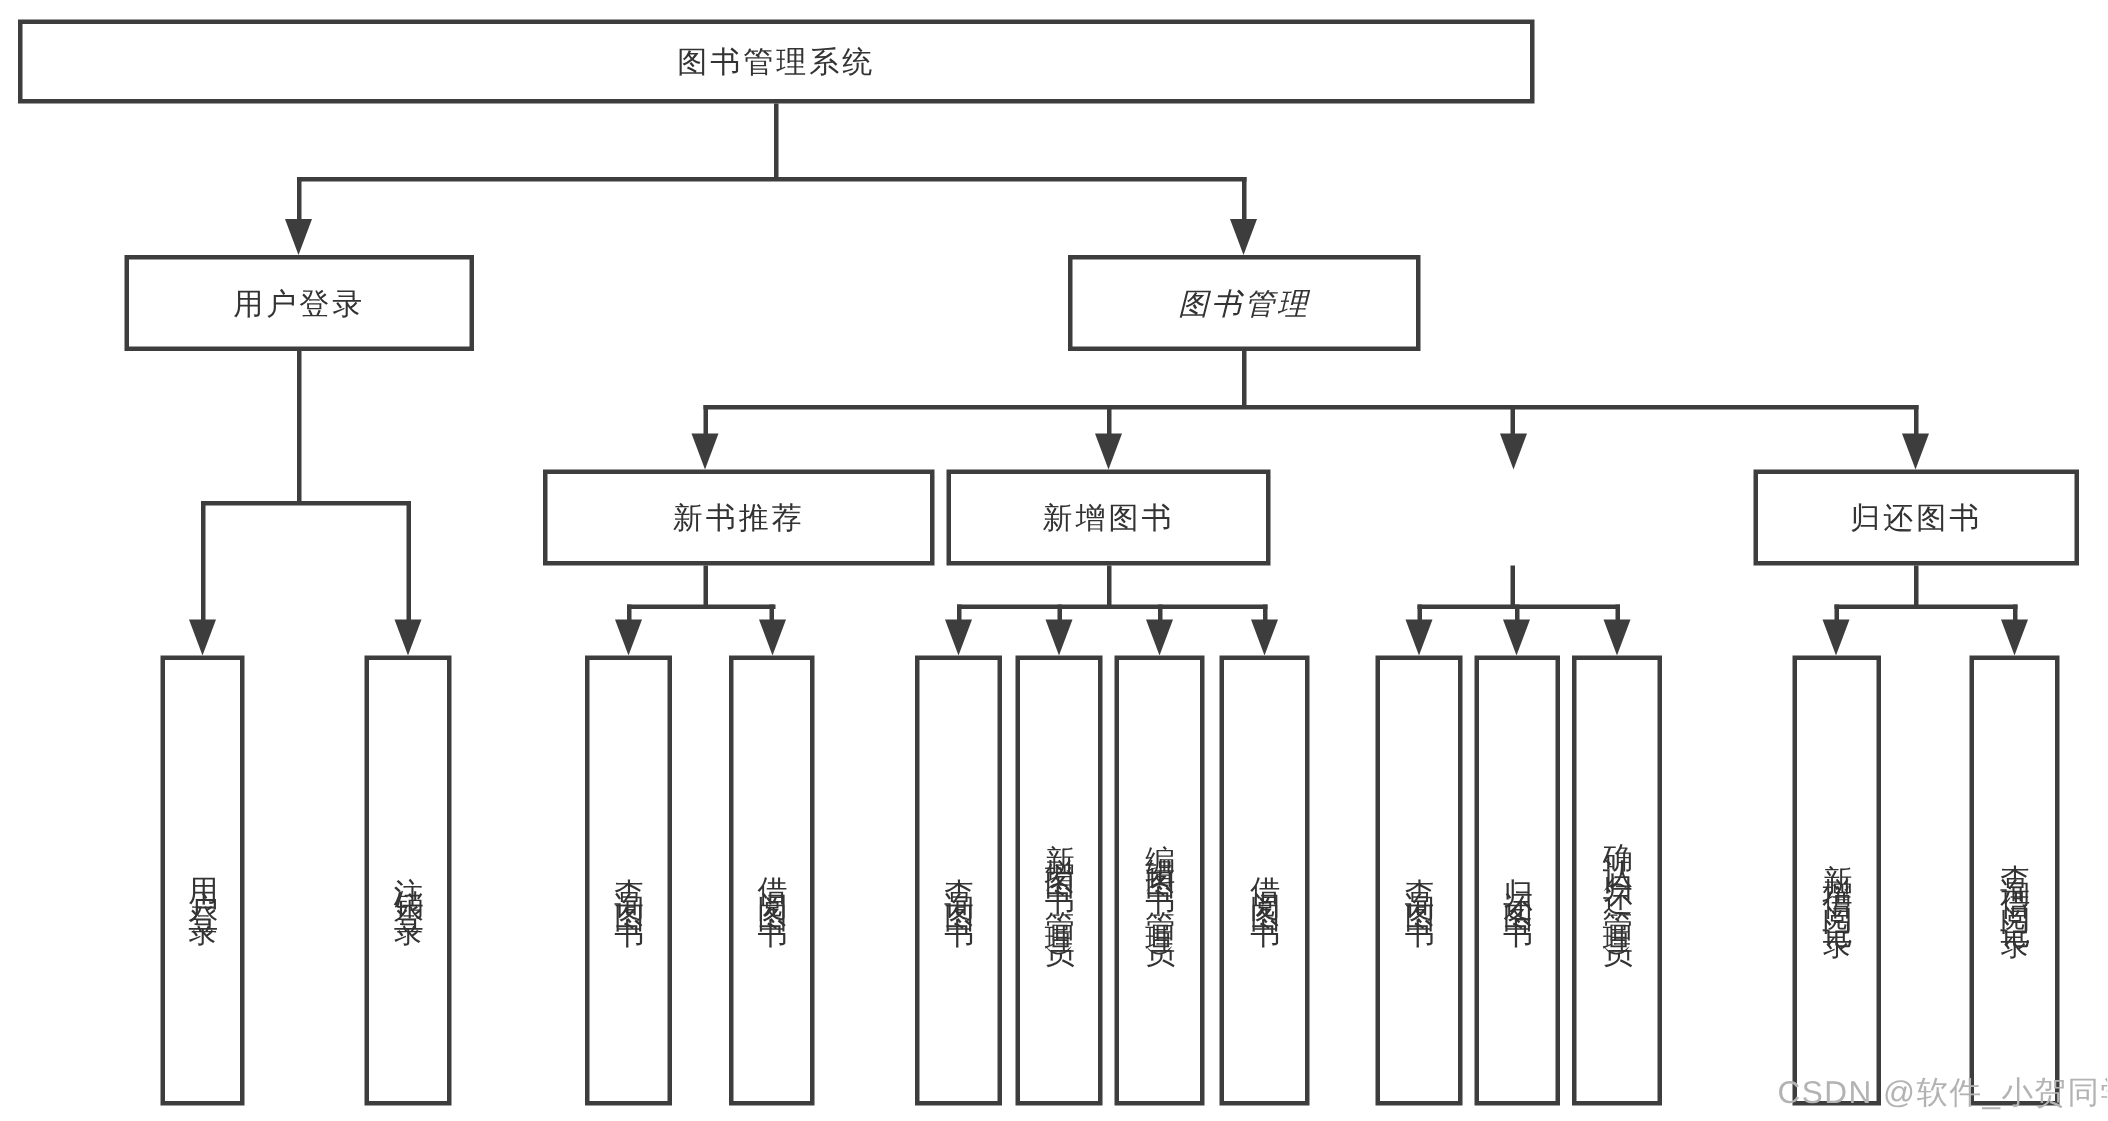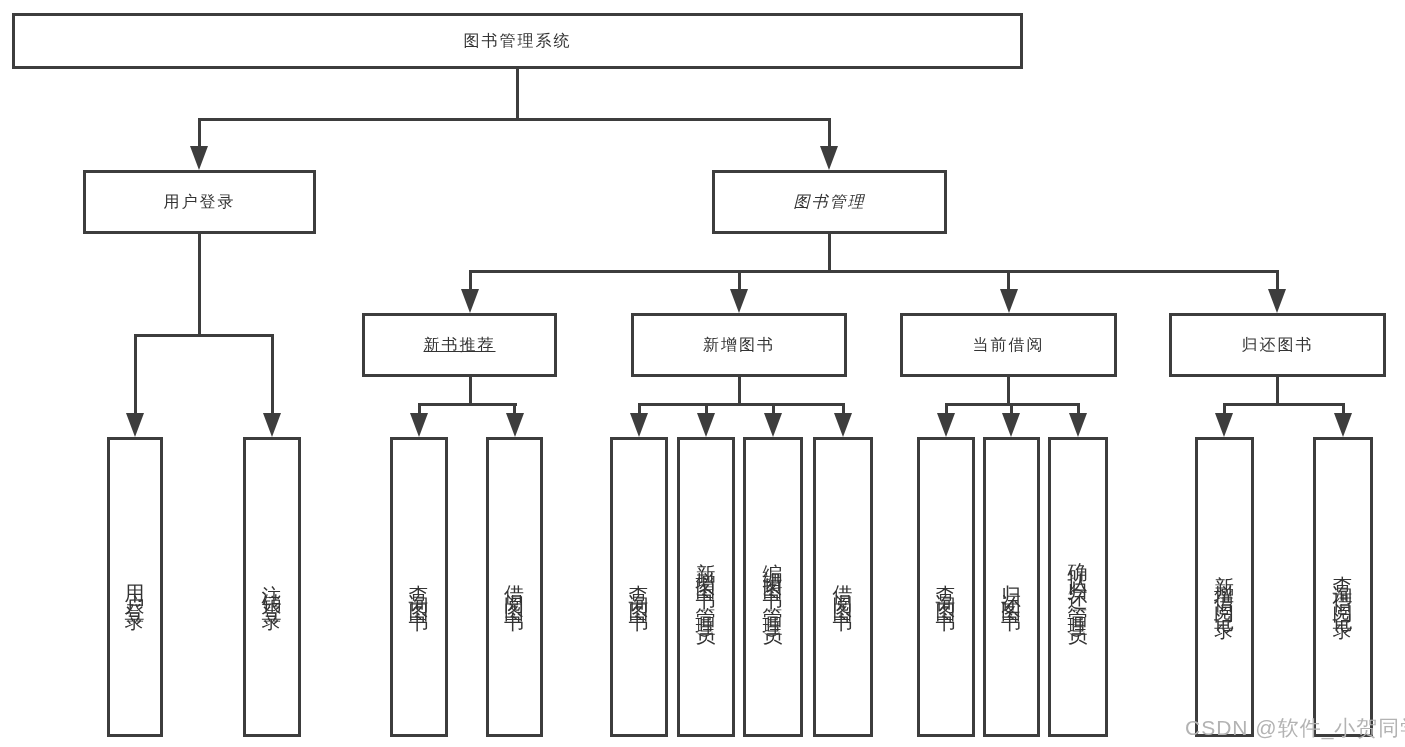--- a/index.html
+++ b/index.html
@@ -21,21 +21,21 @@
     position:absolute;
     box-sizing:border-box;
     border:3px solid var(--line);
     background:#fff;
     display:flex;
     align-items:center;
     justify-content:center;
     text-align:center;
   }
   .node .lbl{
-    font-size:16px;
+    font-size:20px;
     letter-spacing:2px;
     color:var(--text);
     white-space:nowrap;
   }
   .leaf .lbl{
     writing-mode:vertical-rl;
     white-space:normal;
     font-size:20px;
     letter-spacing:9px;
     line-height:1;
@@ -94,28 +94,25 @@
   <div class="line" style="left:468.5px;top:270px;width:810px;height:3px;"></div>
   <div class="line" style="left:468.5px;top:270px;width:3px;height:21px;"></div>
   <div class="arrow" style="left:461px;top:289px;"></div>
   <div class="line" style="left:737.5px;top:270px;width:3px;height:21px;"></div>
   <div class="arrow" style="left:730px;top:289px;"></div>
   <div class="line" style="left:1007px;top:270px;width:3px;height:21px;"></div>
   <div class="arrow" style="left:1000px;top:289px;"></div>
   <div class="line" style="left:1276px;top:270px;width:3px;height:21px;"></div>
   <div class="arrow" style="left:1268px;top:289px;"></div>
 
-  <div class="node" style="left:362px;top:313px;width:195px;height:64px;text-decoration:underline;">
+  <div class="node" style="left:362px;top:313px;width:261px;height:64px;">
     <span class="lbl">新书推荐</span>
   </div>
   <div class="node" style="left:631px;top:313px;width:216px;height:64px;">
     <span class="lbl">新增图书</span>
-  </div>
-  <div class="node" style="left:900px;top:313px;width:217px;height:64px;">
-    <span class="lbl">当前借阅</span>
   </div>
   <div class="node" style="left:1169px;top:313px;width:217px;height:64px;">
     <span class="lbl">归还图书</span>
   </div>
 
   <div class="line" style="left:468.5px;top:377px;width:3px;height:28px;"></div>
   <div class="line" style="left:417.5px;top:403px;width:99px;height:3px;"></div>
   <div class="line" style="left:417.5px;top:403px;width:3px;height:12px;"></div>
   <div class="arrow" style="left:410px;top:413px;"></div>
   <div class="line" style="left:513px;top:403px;width:3px;height:12px;"></div>

